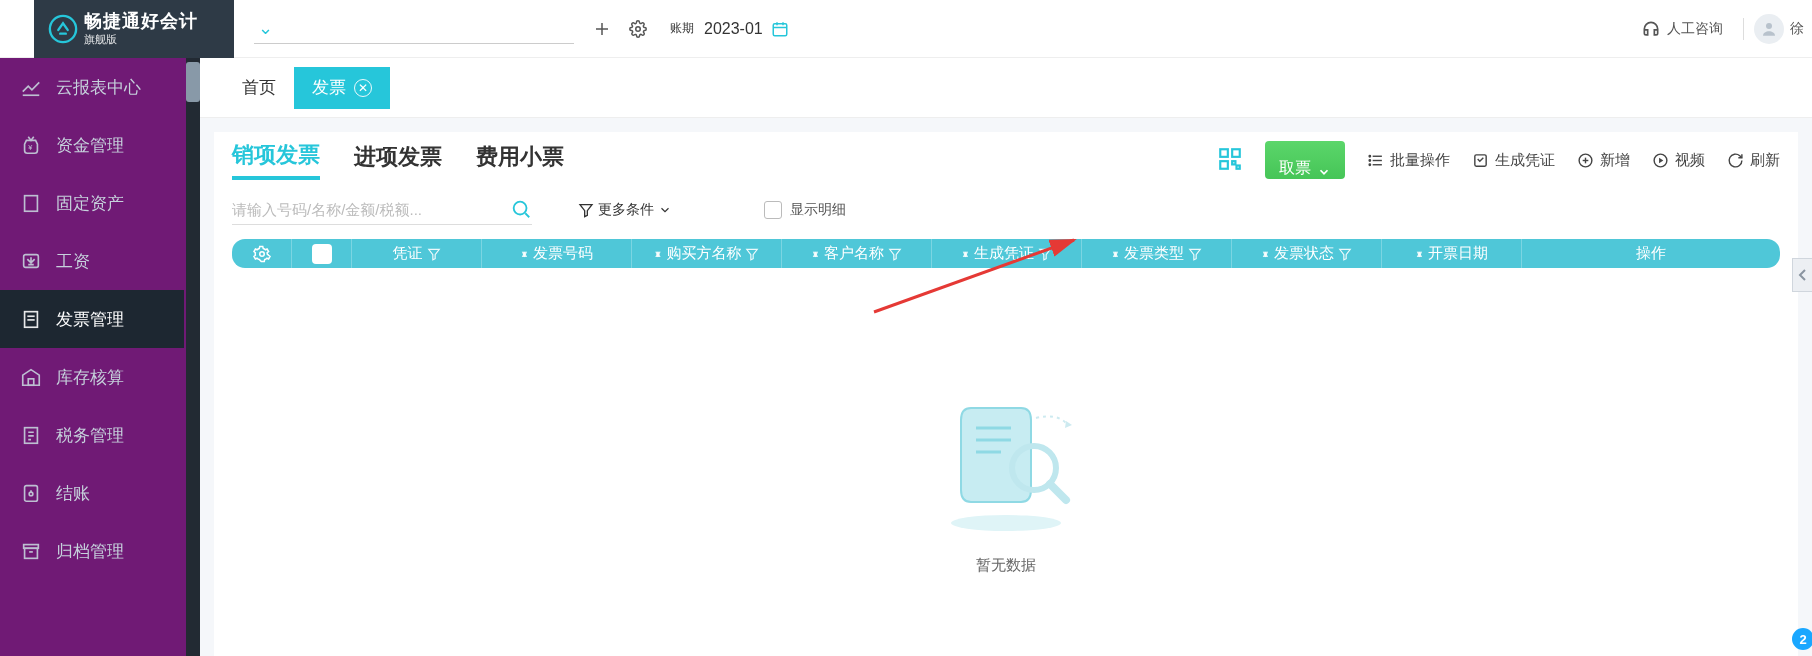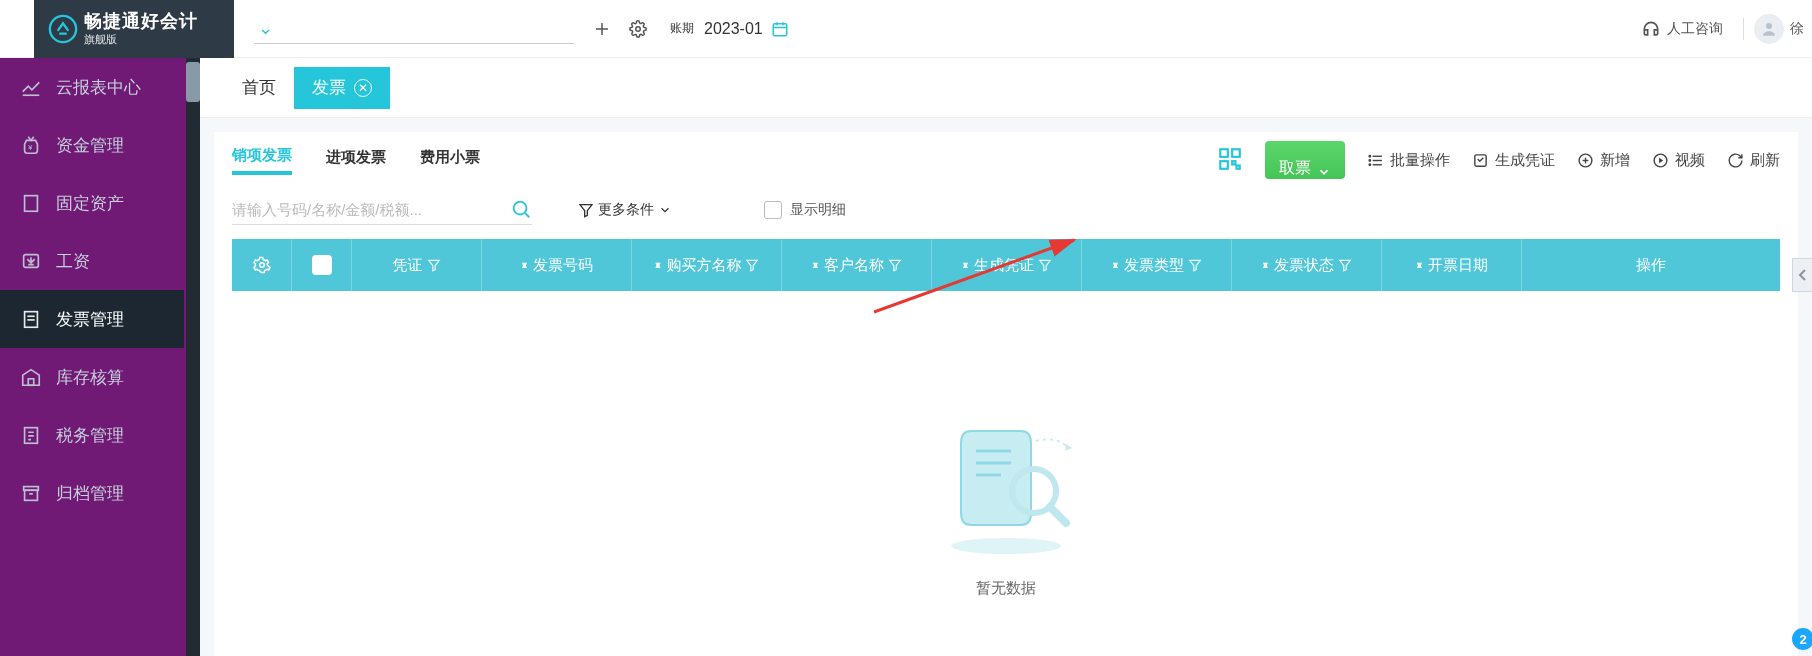--- a/index.html
+++ b/index.html
@@ -40,41 +40,41 @@
 
   
   .main { position:absolute; top:58px; left:200px; right:0; bottom:0; background:#f5f7fa; display:flex; flex-direction:column;}
   .tabs { height:60px; background:#fff; display:flex; align-items:center; padding-left:24px; border-bottom:1px solid #eee;}
   .tab { height:42px; display:flex; align-items:center; padding:0 18px; font-size:17px; color:#333; cursor:pointer; position:relative;}
   .tab.active { background:#26c6da; color:#fff;}
   .tab .close { margin-left:8px; width:18px; height:18px; border:1.5px solid rgba(255,255,255,.9); border-radius:50%; display:flex; align-items:center; justify-content:center; font-size:12px; line-height:1;}
   
   .panel { margin:14px 14px 0 14px; background:#fff; flex:1; position:relative; overflow:hidden;}
   .panel-top { display:flex; align-items:center; height:56px; padding:0 18px;}
-  .subtab { font-size:15px; font-weight:600; color:#333; margin-right:34px; cursor:pointer; padding-bottom:6px;}
+  .subtab { font-size:22px; font-weight:600; color:#333; margin-right:34px; cursor:pointer; padding-bottom:6px;}
   .subtab.active { color:#26c6da; border-bottom:4px solid #26c6da;}
   .panel-actions { margin-left:auto; display:flex; align-items:center; gap:22px;}
   .qr-icon { color:#26c6da; cursor:pointer;}
   .btn-primary { background:#4cd964; background:linear-gradient(#5bd66a,#46c557); color:#fff; border:none; height:38px; padding:0 14px; display:flex; align-items:flex-end; font-size:16px; border-radius:4px; cursor:pointer;}
   .btn-primary svg { margin-left:6px;}
   .link-btn { display:flex; align-items:center; color:#444; cursor:pointer; font-size:15px;}
   .link-btn svg { margin-right:6px; width:17px; height:17px;}
 
   .filter-row { display:flex; align-items:center; padding:6px 18px 14px 18px;}
   .search-box { width:300px; display:flex; align-items:center; border-bottom:1px solid #ddd; padding:4px 0;}
   .search-box input { flex:1; border:none; outline:none; font-size:15px; color:#333; background:transparent;}
   .search-box input::placeholder { color:#bbb;}
   .search-box svg { color:#26c6da; cursor:pointer;}
   .more-cond { margin-left:42px; display:flex; align-items:center; cursor:pointer; color:#333;}
   .more-cond svg { margin:0 4px;}
   .show-detail { margin-left:40px; display:flex; align-items:flex-start; cursor:pointer; color:#555;padding-left:48px;}
   .show-detail .cb { width:18px; height:18px; border:1px solid #bbb; border-radius:3px; margin-right:8px;}
   
   .table-wrap { margin:0 18px; }
-  .thead { display:flex; background:#4fc7d8; color:#fff; height:52px; align-items:center; font-size:15px;}
+  .thead { display:flex; background:#4fc7d8; color:#fff; height:29px; align-items:center; font-size:15px;border-radius:13px;}
   .th { display:flex; align-items:center; justify-content:center; height:100%; border-right:1px solid rgba(255,255,255,.25); position:relative;}
   .th:last-child{ border-right:none;}
   .th .sort { display:flex; flex-direction:column; margin-right:4px; line-height:0;}
   .th .sort span { font-size:9px; opacity:.85;}
   .th .flt { margin-left:4px; opacity:.9;}
   .th-gear { width:60px;}
   .th-check { width:60px;}
   .th-check .box { width:20px; height:20px; background:#fff; border-radius:4px;}
   .th-voucher{width:130px;}
   .th-num{width:150px;}
@@ -212,20 +212,28 @@
     </div>
     <div class="side-item">
       <svg viewBox="0 0 24 24" fill="none" stroke="currentColor" stroke-width="1.8">
           <rect x="5" y="4" width="14" height="17"></rect>
           <path d="M9 9h6M9 13h6M9 17h3"></path>
         </svg>
       <span>税务管理</span>
     </div>
     <div class="side-item">
       <svg viewBox="0 0 24 24" fill="none" stroke="currentColor" stroke-width="1.8">
+          <rect x="5" y="4" width="14" height="17" rx="2"></rect>
+          <circle cx="12" cy="13" r="2"></circle>
+          <path d="M12 11V9"></path>
+        </svg>
+      <span>结账</span>
+    </div>
+    <div class="side-item">
+      <svg viewBox="0 0 24 24" fill="none" stroke="currentColor" stroke-width="1.8">
           <rect x="4" y="5" width="16" height="4"></rect>
           <rect x="5" y="9" width="14" height="11"></rect>
           <line x1="10" y1="13" x2="14" y2="13"></line>
         </svg>
       <span>归档管理</span>
     </div>
   </div>
   <div class="sidebar-scroll">
       <div class="bar"></div>
     </div>

